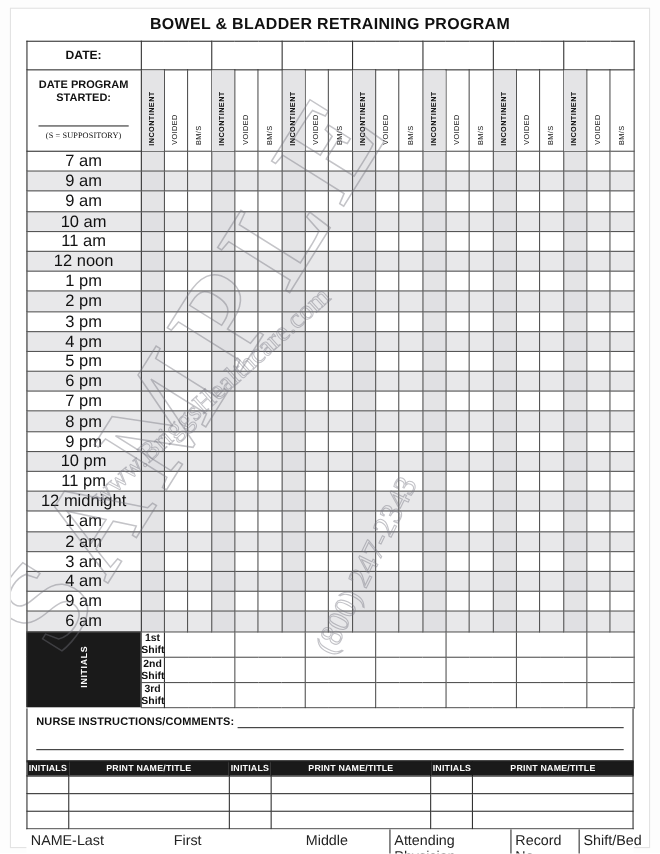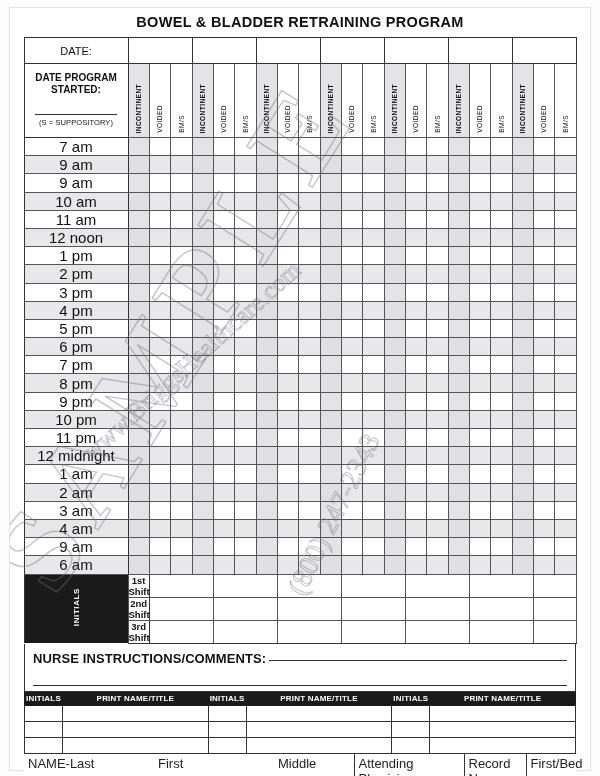--- a/index.html
+++ b/index.html
@@ -93,42 +93,42 @@
 
   
   .lbl-col { width: 104px; }
   .sub-col { width: 21.33px; }
 
   .date-cell {
     height: 26px;
     border: 1.6px solid #333;
     text-align: center;
     font-size: 11px;
-    font-weight: 400;
+    font-weight: 700;
     vertical-align: middle;
   }
   .date-blank {
     height: 26px;
     border: 1.6px solid #333;
   }
 
   .startedcell {
     border: 1.6px solid #333;
     height: 74px;
     vertical-align: top;
     text-align: center;
     padding-top: 8px !important;
   }
   .startedcell .l1 { font-size: 10px; font-weight: 700; line-height: 12px; }
   .startedcell .rule {
     width: 82px; height: 0;
     border-bottom: 1px solid #333;
     margin: 18px auto 3px auto;
   }
-  .startedcell .l2 { font-size: 7.5px; letter-spacing: .1px; }
+  .startedcell .l2 { font-size: 7.5px; letter-spacing: .1px; font-family: Liberation Serif, serif; }
 
   th.vhead {
     border: 1px solid #555;
     height: 74px;
     vertical-align: bottom;
     font-weight: 400;
     position: relative;
   }
   th.vhead.grp-l { border-left: 1.6px solid #333; }
   th.vhead.inc { background: #e4e4e6; }
@@ -201,22 +201,22 @@
     margin: 0 auto;
     border: 1.6px solid #333;
     border-top: none;
     height: 48px;
     position: relative;
     z-index: 2;
     background: #fff;
     padding: 7px 8px 0 8px;
   }
   #nurse-line1 {
-    display: flex; 
-    font-size: 13px; font-weight: 700;
+    display: flex; align-items: flex-end;
+    font-size: 10px; font-weight: 700;
     letter-spacing: .1px;
   }
   #nurse-line1 .ul {
     flex: 1;
     border-bottom: 1px solid #333;
     margin-left: 3px;
     height: 10px;
   }
   #nurse-line2 {
     border-bottom: 1px solid #333;
@@ -1019,19 +1019,19 @@
           <col style="width:62px">
           <col style="width:50px">
         </colgroup>
       <tbody id="pname-body">
           <tr>
             <td class=""><span>NAME-Last</span></td>
             <td class=""><span>First</span></td>
             <td class=""><span>Middle</span></td>
             <td class="vl"><span>Attending Physician</span></td>
             <td class="vl"><span>Record No.</span></td>
-            <td class="vl"><span>First/Bed</span></td>
+            <td class="vl"><span>Shift/Bed</span></td>
           </tr>
         </tbody>
     </table>
 
   </div>
 </div>
 
 </body></html>

